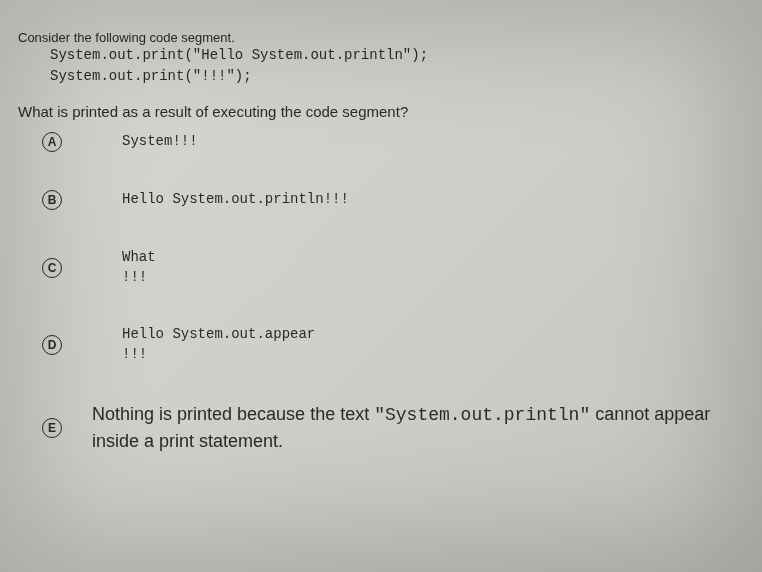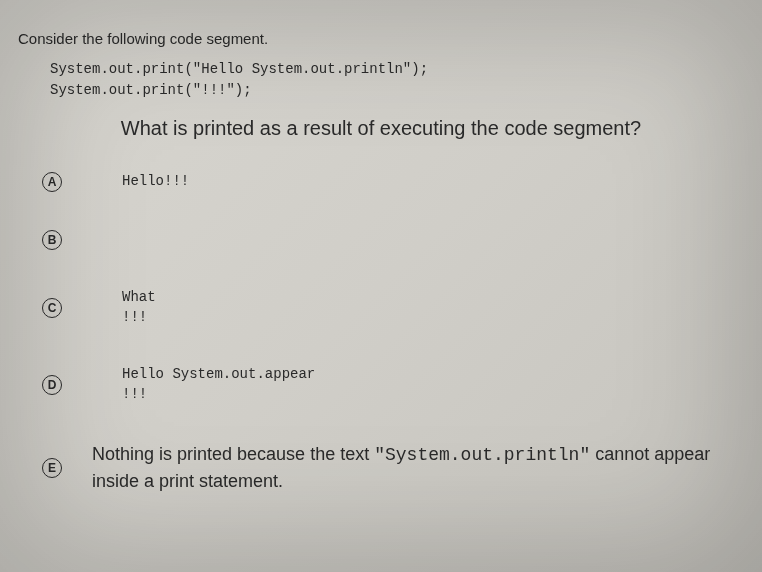--- a/index.html
+++ b/index.html
@@ -11,35 +11,34 @@
       width: 762px;
       height: 572px;
       background: linear-gradient(135deg, #d8d6d0 0%, #d0cec8 50%, #c5c3bd 100%);
       font-family: Arial, Helvetica, sans-serif;
       color: #2a2a2a;
       padding: 30px 18px 18px 18px;
       position: relative;
       overflow: hidden;
     }
     .intro {
-      font-size: 15px;
-      margin-bottom: 12px;
+      font-size: 13px;
+      margin-bottom: 0;
     }
     .codeblock {
       font-family: "Courier New", Courier, monospace;
       font-size: 14px;
       margin-left: 32px;
       margin-bottom: 16px;
       line-height: 1.5;
       white-space: pre;
     }
     .question {
-      font-size: 20px;
-      margin-bottom: 32px;
-      text-align: center;
+      font-size: 15px;
+      margin-bottom: 12px;
     }
     .options {
       margin-left: 24px;
     }
     .option {
       display: flex;
       align-items: center;
       margin-bottom: 38px;
     }
     .option:last-child {
@@ -89,25 +88,26 @@
 
 <div class="codeblock">System.out.print("Hello System.out.println");
 System.out.print("!!!");</div>
 
 <div class="question">What is printed as a result of executing the code segment?</div>
 
 <div class="options">
 
   <div class="option">
     <div class="letter">A</div>
-    <div class="answer">Hello!!!</div>
+    <div class="answer">System!!!</div>
   </div>
 
   <div class="option">
     <div class="letter">B</div>
+    <div class="answer">Hello System.out.println!!!</div>
   </div>
 
   <div class="option">
     <div class="letter">C</div>
     <div class="answer">What
 !!!</div>
   </div>
 
   <div class="option">
     <div class="letter">D</div>

